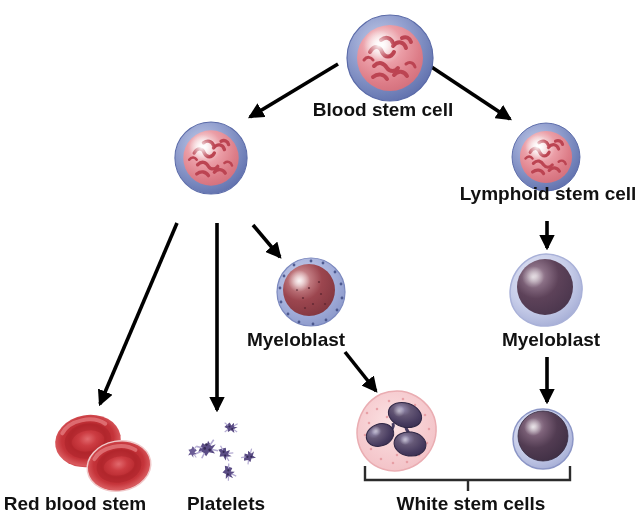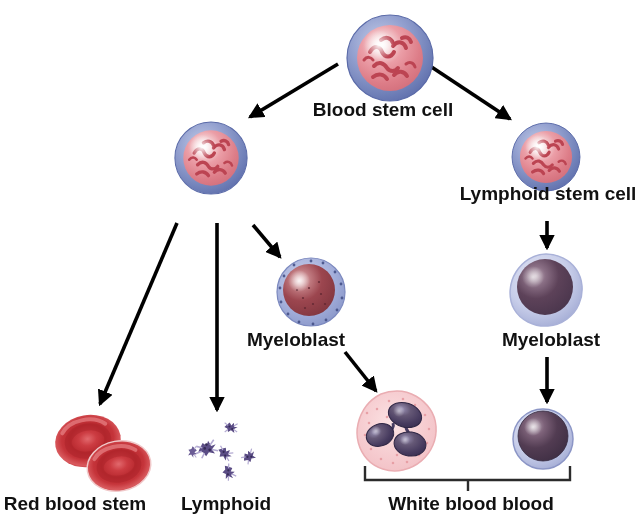--- a/index.html
+++ b/index.html
@@ -209,15 +209,15 @@
     </g>
 
     <path d="M365,466 L365,480 L570,480 L570,466 M468,480 L468,491" fill="none" stroke="#2b2b2b" stroke-width="2.4"></path>
   </svg>
 
   <div class="cell-label" style="left:383px;top:99px">Blood stem cell</div>
   <div class="cell-label" style="left:548px;top:183px">Lymphoid stem cell</div>
   <div class="cell-label" style="left:296px;top:329px">Myeloblast</div>
   <div class="cell-label" style="left:551px;top:329px">Myeloblast</div>
   <div class="cell-label" style="left:75px;top:493px">Red blood stem</div>
-  <div class="cell-label" style="left:226px;top:493px">Lymphoid</div>
-  <div class="cell-label" style="left:471px;top:493px">White blood blood</div>
+  <div class="cell-label" style="left:226px;top:493px">Platelets</div>
+  <div class="cell-label" style="left:471px;top:493px">White stem cells</div>
 </div>
 
 </body></html>

